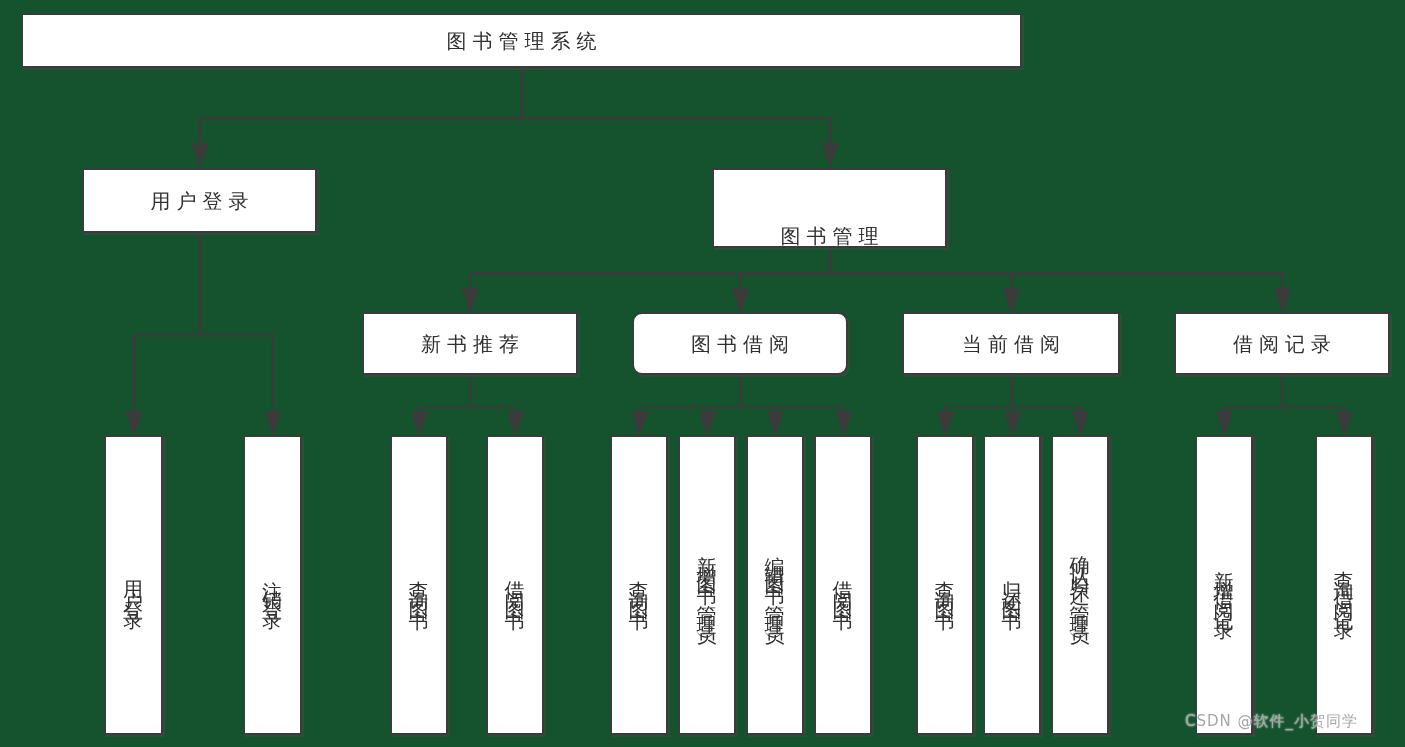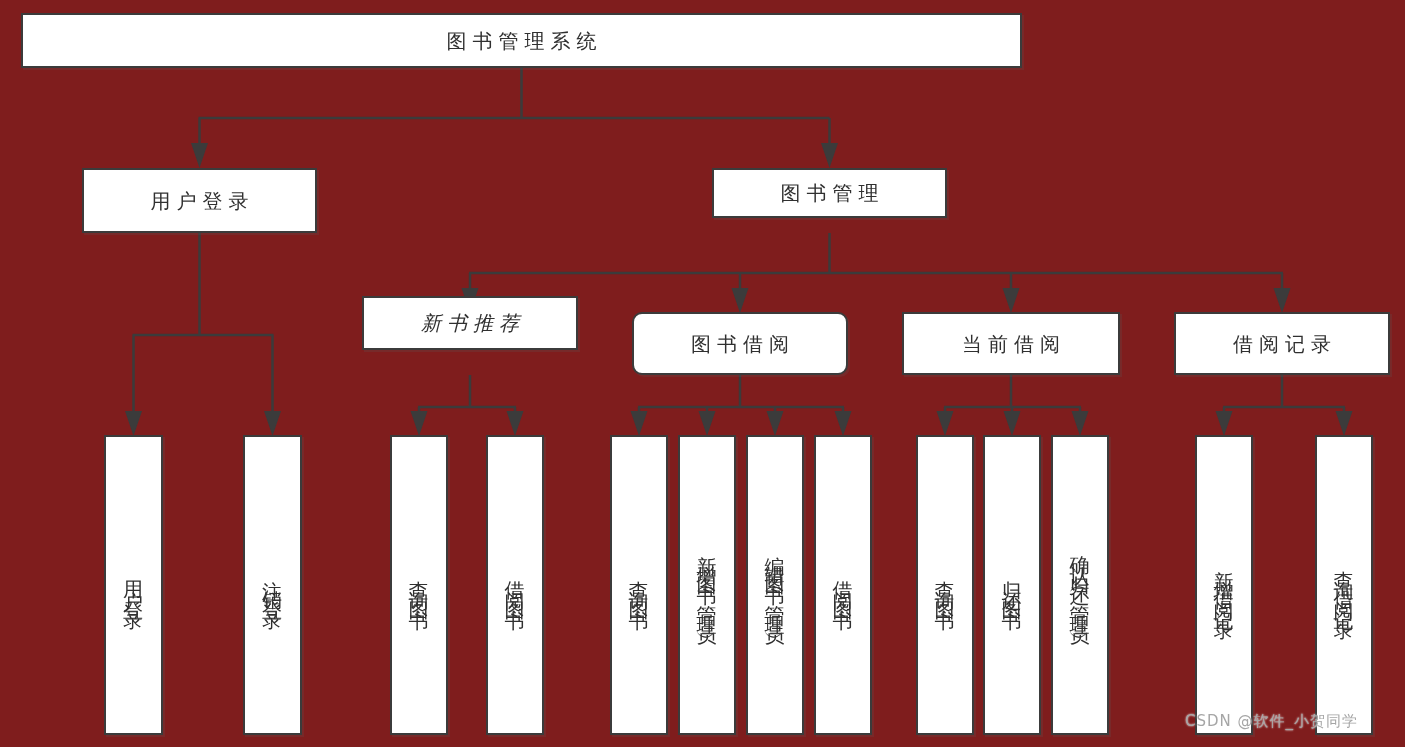--- a/index.html
+++ b/index.html
@@ -1,20 +1,20 @@
 <!DOCTYPE html>
 <html><head>
 <meta charset="utf-8">
 <style>
   html, body { margin: 0; padding: 0; background: #ffffff; }
   #stage {
     position: relative;
     width: 1405px;
     height: 747px;
-    background: #7f1d1d;
+    background: #14532d;
     font-family: "DejaVu Sans", "Liberation Sans", sans-serif;
     overflow: hidden;
   }
   #connectors {
     position: absolute;
     left: 0; top: 0;
     width: 1405px; height: 747px;
   }
   .box {
     position: absolute;
@@ -38,22 +38,22 @@
     writing-mode: vertical-rl;
     text-orientation: mixed;
     font-size: 20px;
     letter-spacing: 10px;
     line-height: 1;
     white-space: nowrap;
   }
   
   .n-root            { left: 21px;   top: 13px;  width: 1001px; height: 55px; }
   .n-user-login      { left: 82px;   top: 168px; width: 235px;  height: 65px; }
-  .n-book-mgmt       { left: 712px;  top: 168px; width: 235px;  height: 50px; }
-  .n-new-book-rec    { left: 362px;  top: 296px; width: 216px;  height: 54px; font-style: italic; }
+  .n-book-mgmt       { left: 712px;  top: 168px; width: 235px;  height: 80px; align-items: flex-end; }
+  .n-new-book-rec    { left: 362px;  top: 312px; width: 216px;  height: 63px; }
   .n-book-borrow     { left: 632px;  top: 312px; width: 216px;  height: 63px; border-radius: 10px; }
   .n-current-borrow  { left: 902px;  top: 312px; width: 218px;  height: 63px; }
   .n-borrow-records  { left: 1174px; top: 312px; width: 216px;  height: 63px; }
   .leaf { top: 435px; height: 300px; }
   .n-leaf-user-login     { left: 104px;  width: 59px; }
   .n-leaf-logout         { left: 243px;  width: 59px; }
   .n-leaf-query-book-1   { left: 390px;  width: 58px; }
   .n-leaf-borrow-book-1  { left: 486px;  width: 58px; }
   .n-leaf-query-book-2   { left: 610px;  width: 58px; }
   .n-leaf-add-book       { left: 678px;  width: 58px; }

